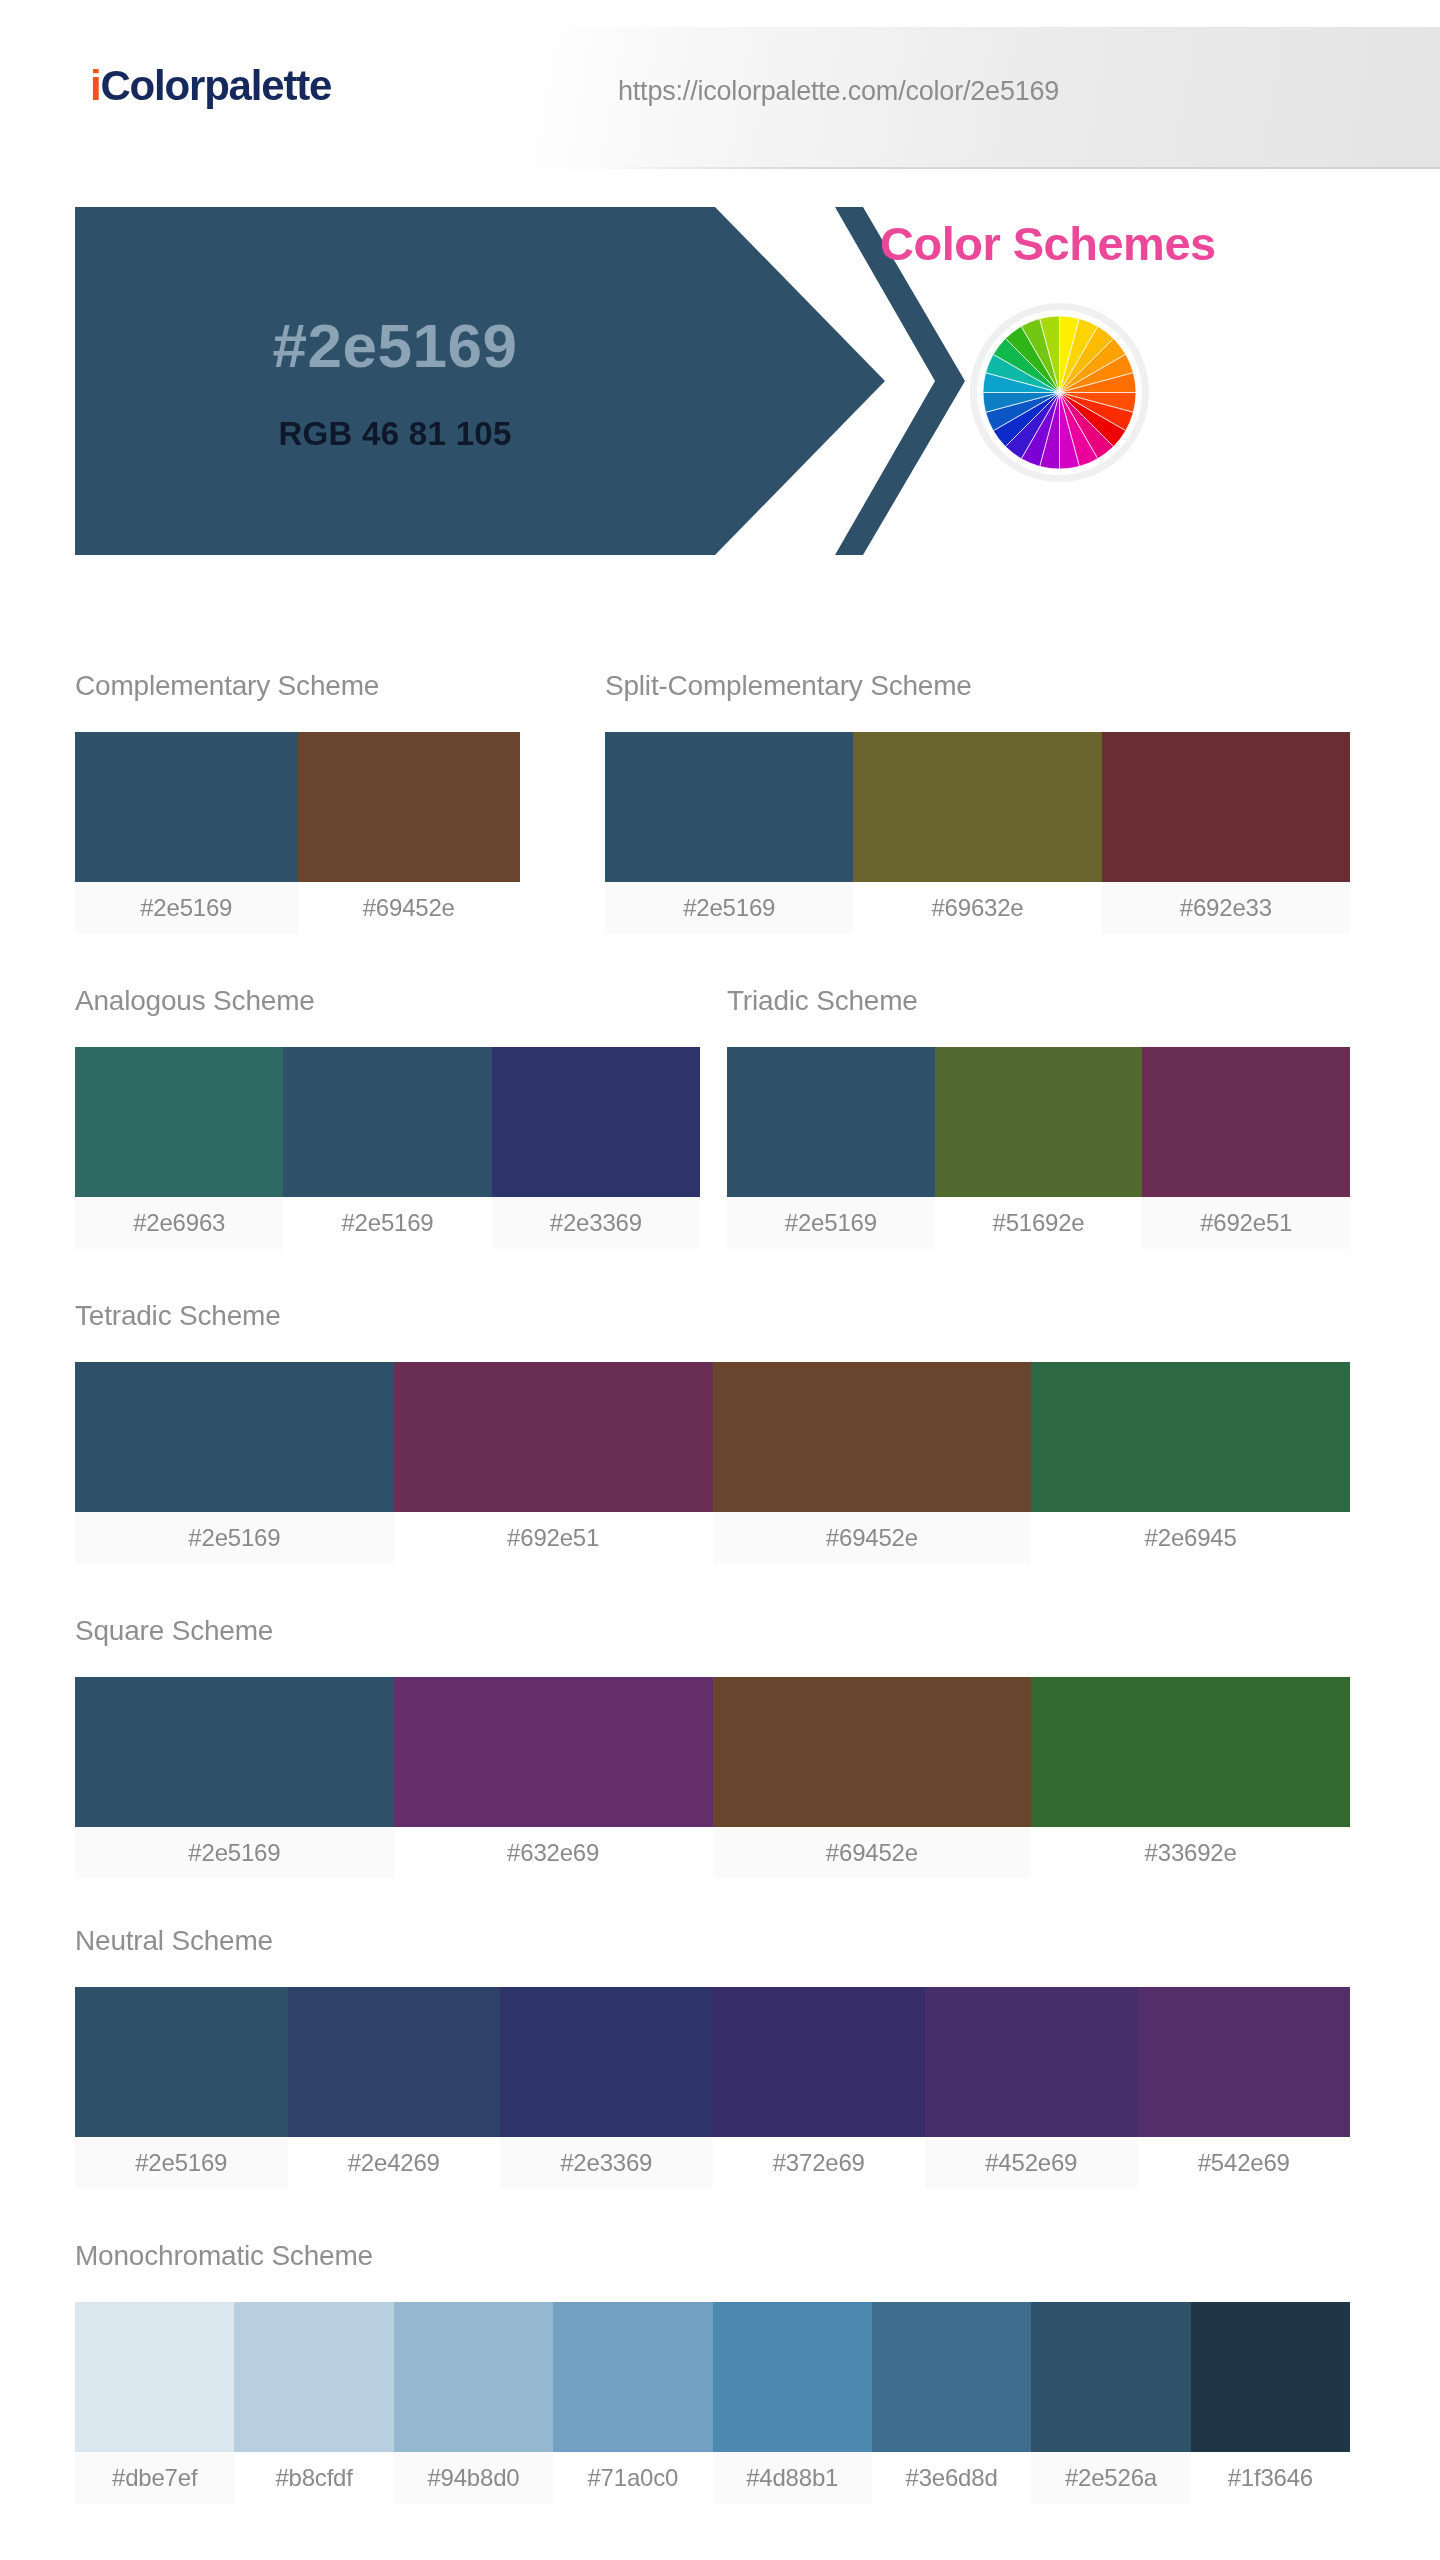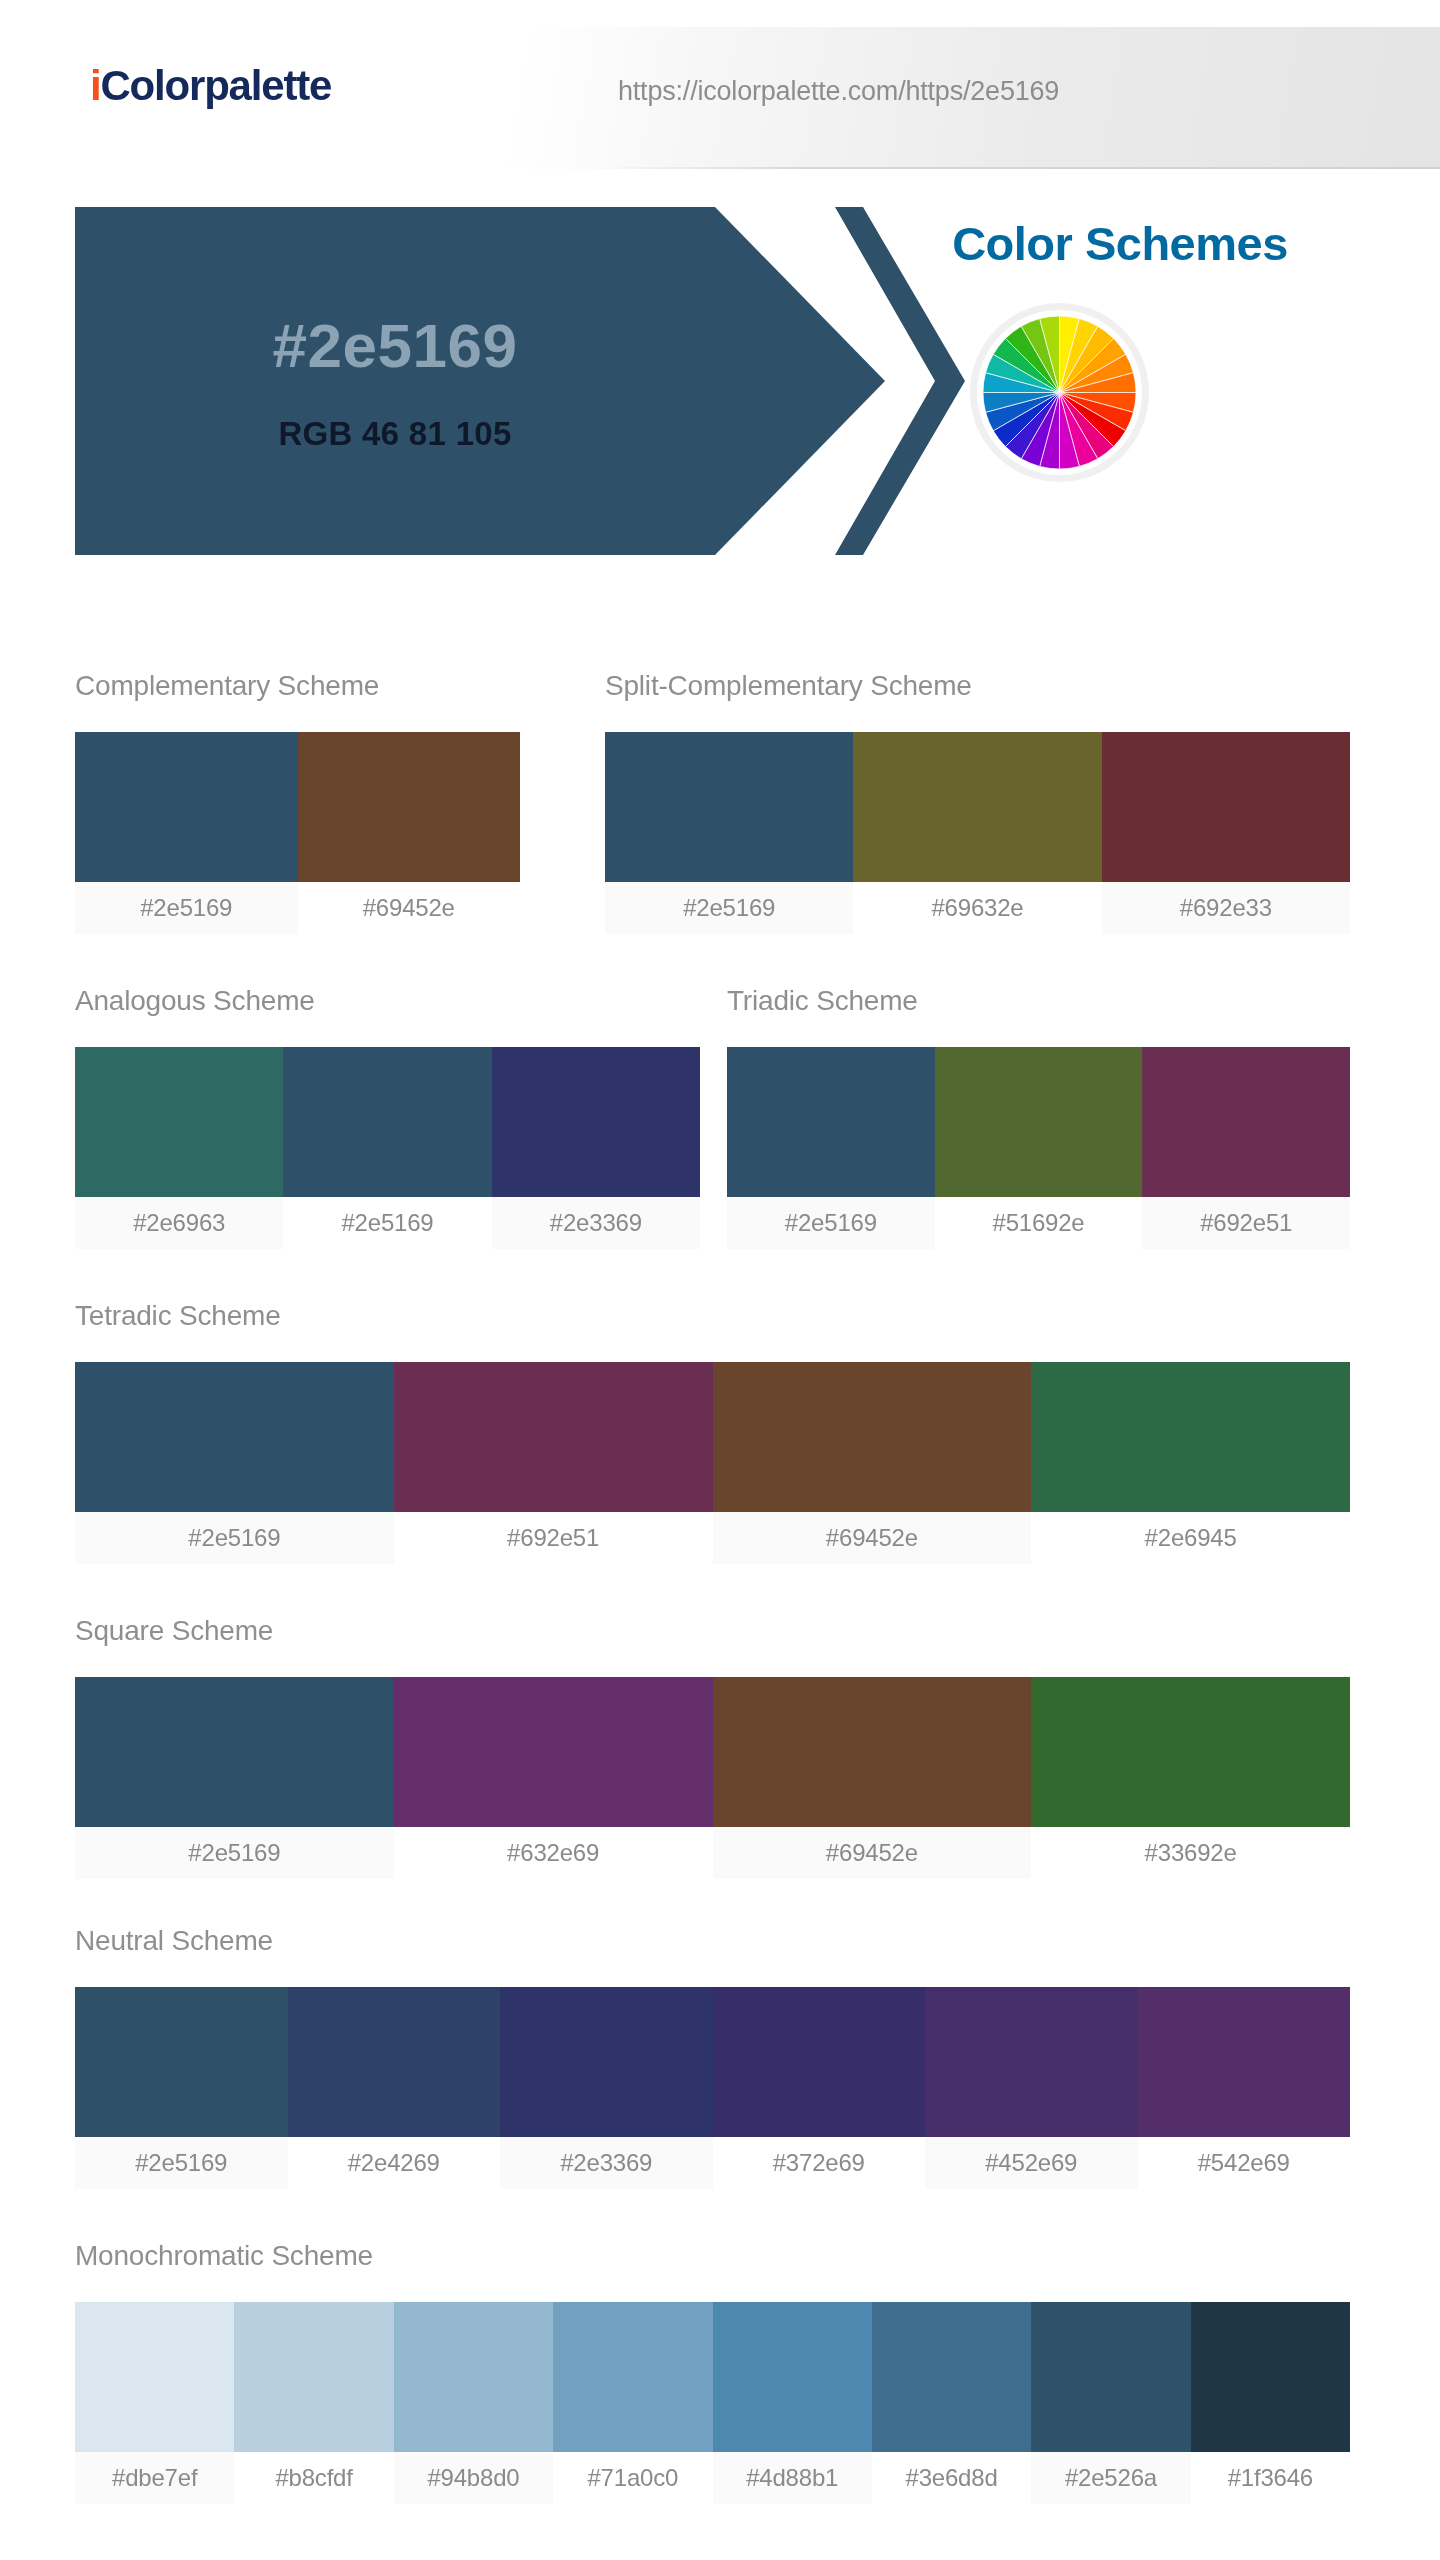--- a/index.html
+++ b/index.html
@@ -108,24 +108,23 @@
     color: #0f172a;
     letter-spacing: 0.3px;
     line-height: 1;
   }
 
   
   .schemes-title {
     position: absolute;
     left: 880px; top: 193px;
     width: 480px;
-    text-align: center;
     font-size: 47px;
     font-weight: bold;
-    color: #0369a1;
+    color: #ec4899;
     letter-spacing: -0.5px;
     line-height: 1;
   }
 
   .wheel-wrap {
     position: absolute;
     left: 977px; top: 283px;
     width: 165px; height: 165px;
     border-radius: 50%;
     background: #ffffff;
@@ -179,21 +178,21 @@
   }
   .swatch-col:nth-child(odd) .swatch-label { background: #fafafa; }
 </style>
 </head>
 <body>
 
 <div id="page">
 
   <div class="header">
     <div class="brand"><span class="brand-i">i</span><span>Colorpalette</span></div>
-    <div class="url-text">https://icolorpalette.com/https/2e5169</div>
+    <div class="url-text">https://icolorpalette.com/color/2e5169</div>
   </div>
 
   <div class="hero">
     <div class="hero-shape"></div>
     <div class="hero-chevron"></div>
     <div class="hero-hex">#2e5169</div>
     <div class="hero-rgb">RGB 46 81 105</div>
   </div>
 
   <div class="schemes-title">Color Schemes</div>

